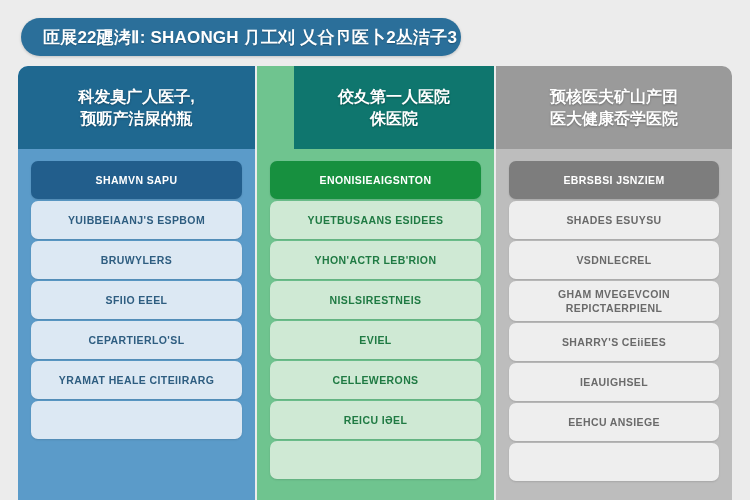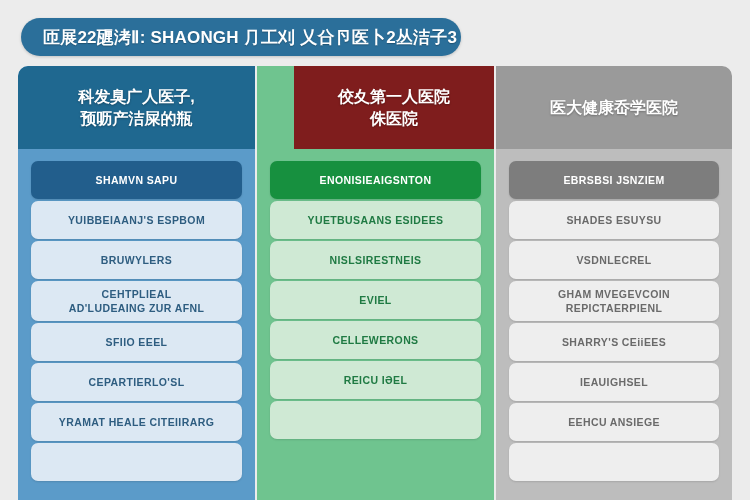--- a/index.html
+++ b/index.html
@@ -66,21 +66,21 @@
     justify-content:center;
     text-align:center;
     padding:4px 10px;
     color:#ffffff;
     font-size:16px;
     font-weight:bold;
     line-height:1.35;
     text-shadow:0 1px 2px rgba(0,0,0,.3);
   }
   .col-0 .col-header { background:#1f6890; border-top-left-radius:10px; }
-  .col-1 .col-header { background:#7f1d1d;margin-left:37px; }
+  .col-1 .col-header { background:#0f766e;margin-left:37px; }
   .col-2 .col-header { background:#9a9a9a; border-top-right-radius:10px; }
 
   .col-header .line { display:block; }
 
   .card-list {
     flex:1;
     padding:12px 13px 0 13px;
     display:flex;
     flex-direction:column;
     gap:2px;
@@ -141,26 +141,20 @@
               <span class="line">YUIBBEIAANJ'S ESPBOM</span>
             </div>
           </div>
           <div class="card">
             <div>
               <span class="line">BRUWYLERS</span>
             </div>
           </div>
           <div class="card">
             <div>
-              <span class="line">CEHTPLIEAL</span>
-              <span class="line">AD'LUDEAING ZUR AFNL</span>
-            </div>
-          </div>
-          <div class="card">
-            <div>
               <span class="line">SFIIO EEEL</span>
             </div>
           </div>
           <div class="card">
             <div>
               <span class="line">CEPARTIERLO'SL</span>
             </div>
           </div>
           <div class="card">
             <div>
@@ -185,20 +179,25 @@
               <span class="line">ENONISIEAIGSNTON</span>
             </div>
           </div>
           <div class="card">
             <div>
               <span class="line">YUETBUSAANS ESIDEES</span>
             </div>
           </div>
           <div class="card">
             <div>
+              <span class="line">YHON'ACTR LEB'RION</span>
+            </div>
+          </div>
+          <div class="card">
+            <div>
               <span class="line">NISLSIRESTNEIS</span>
             </div>
           </div>
           <div class="card">
             <div>
               <span class="line">EVIEL</span>
             </div>
           </div>
           <div class="card">
             <div>
@@ -212,20 +211,21 @@
           </div>
           <div class="card">
             <div>
               <span class="line"></span>
             </div>
           </div>
         </div>
       </div>
       <div class="column col-2">
         <div class="col-header">
+          <span class="line">预核医夫矿山产囝</span>
           <span class="line">医大健康岙学医院</span>
         </div>
         <div class="card-list">
           <div class="card active">
             <div>
               <span class="line">EBRSBSI JSNZIEM</span>
             </div>
           </div>
           <div class="card">
             <div>

